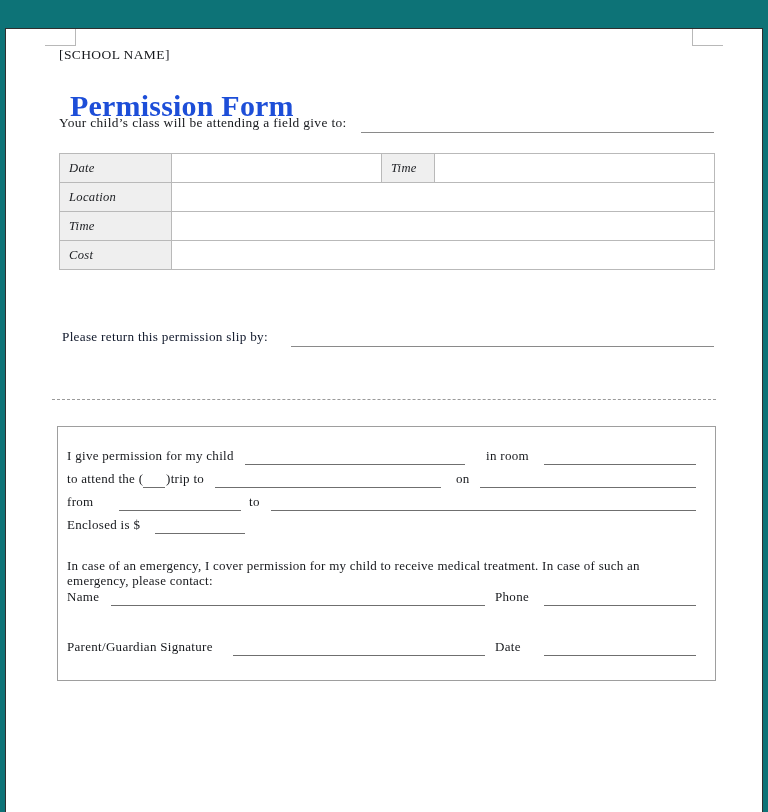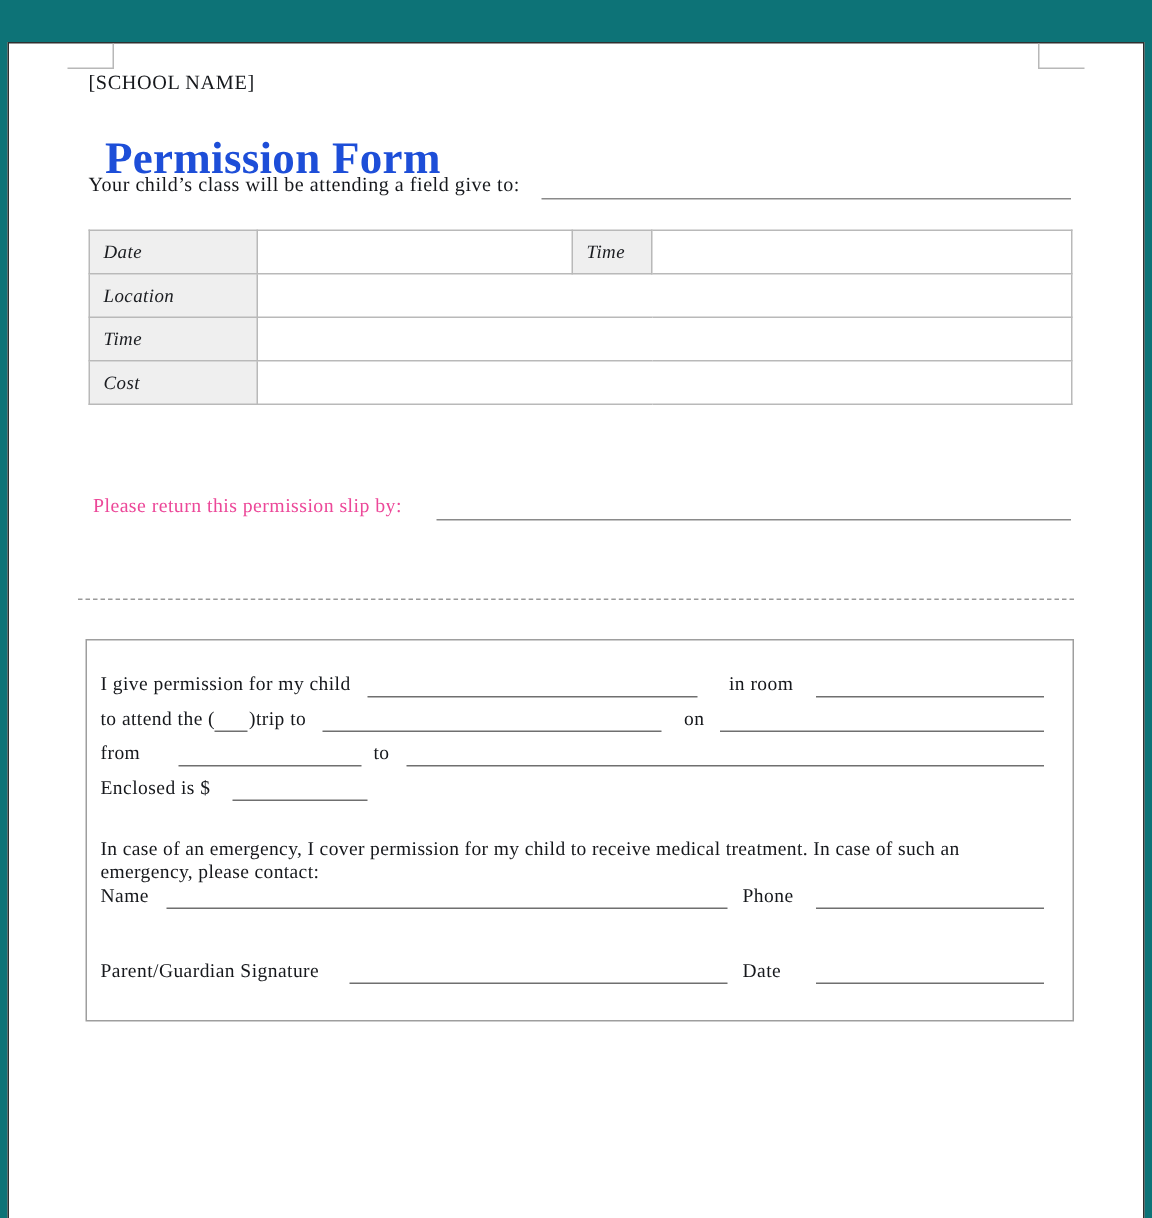--- a/index.html
+++ b/index.html
@@ -140,21 +140,21 @@
     top: 300px;
     right: 50px;
     height: 22px;
   }
   .return-label {
     position: absolute;
     left: 0;
     top: 0;
     font-size: 13.2px;
     letter-spacing: 0.3px;
-    color: #ec4899;
+    color: #0f172a;
     white-space: nowrap;
   }
   .return-line {
     position: absolute;
     left: 229px;
     top: 17px;
     width: 423px;
     border-bottom: 1px solid #8a8a8a;
   }
 

